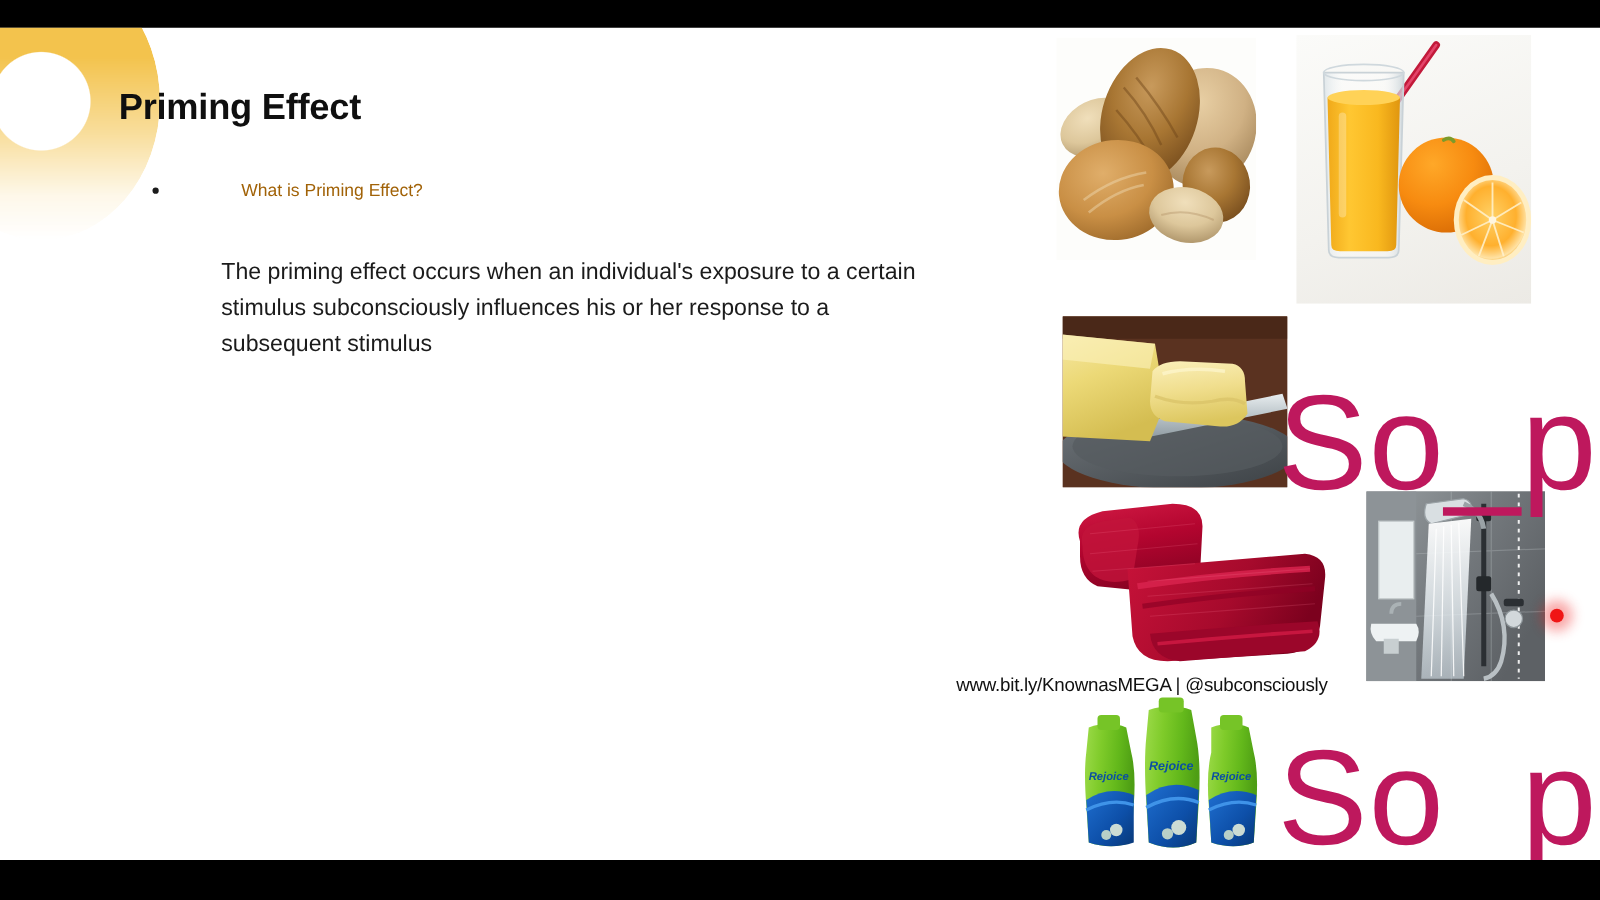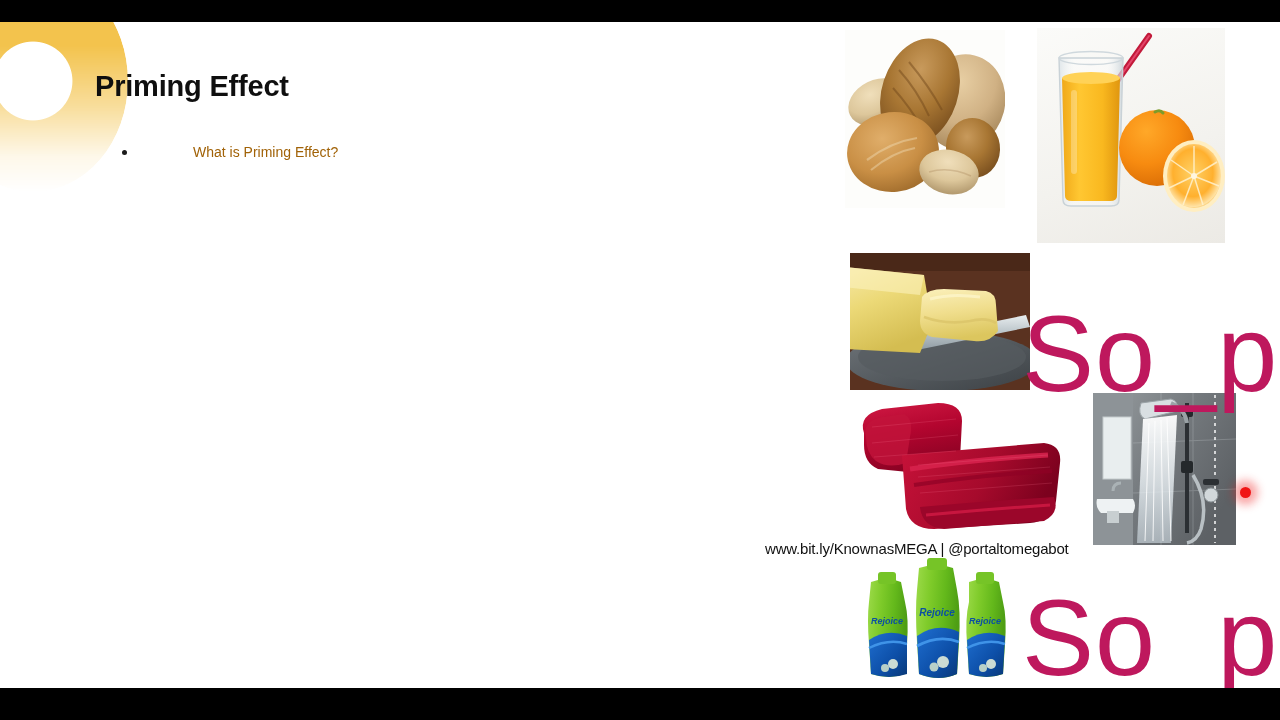--- a/index.html
+++ b/index.html
@@ -202,20 +202,21 @@
 
     <div id="gold-ring"></div>
 
     <div id="slide-title">Priming Effect</div>
 
     <div id="bullet-row">
       <span id="bullet-dot"></span>
       <span id="bullet-text">What is Priming Effect?</span>
     </div>
 
+    <div id="body-paragraph">The priming effect occurs when an individual's exposure to a certain stimulus subconsciously influences his or her response to a subsequent stimulus</div>
 
     <div class="photo" id="photo-bread">
       <div class="bg"></div>
       <svg viewBox="0 0 160 178" width="160" height="178" style="position:absolute;inset:0;">
         <defs>
           <radialGradient id="bl1" cx="40%" cy="32%" r="72%">
             <stop offset="0%" stop-color="#e0ae6a"></stop>
               <stop offset="60%" stop-color="#c98f45"></stop>
               <stop offset="100%" stop-color="#a06c2c"></stop>
           </radialGradient>
@@ -494,21 +495,21 @@
           <circle cx="30" cy="86" r="5" fill="#eef6dd" opacity="0.85"></circle>
           <circle cx="22" cy="90" r="4" fill="#e4f0cf" opacity="0.8"></circle>
         </g>
       </svg>
     </div>
 
     <div class="soap-text" id="soap-text-1">So_p</div>
 
     <div class="soap-text" id="soap-text-2">So_p</div>
 
-    <div id="watermark">www.bit.ly/KnownasMEGA | @portaltomegabot</div>
+    <div id="watermark">www.bit.ly/KnownasMEGA | @subconsciously</div>
 
     <div id="red-dot"></div>
 
   </div>
 
   <div class="bar" id="bar-top"></div>
   <div class="bar" id="bar-bottom"></div>
 
 </div>
 

